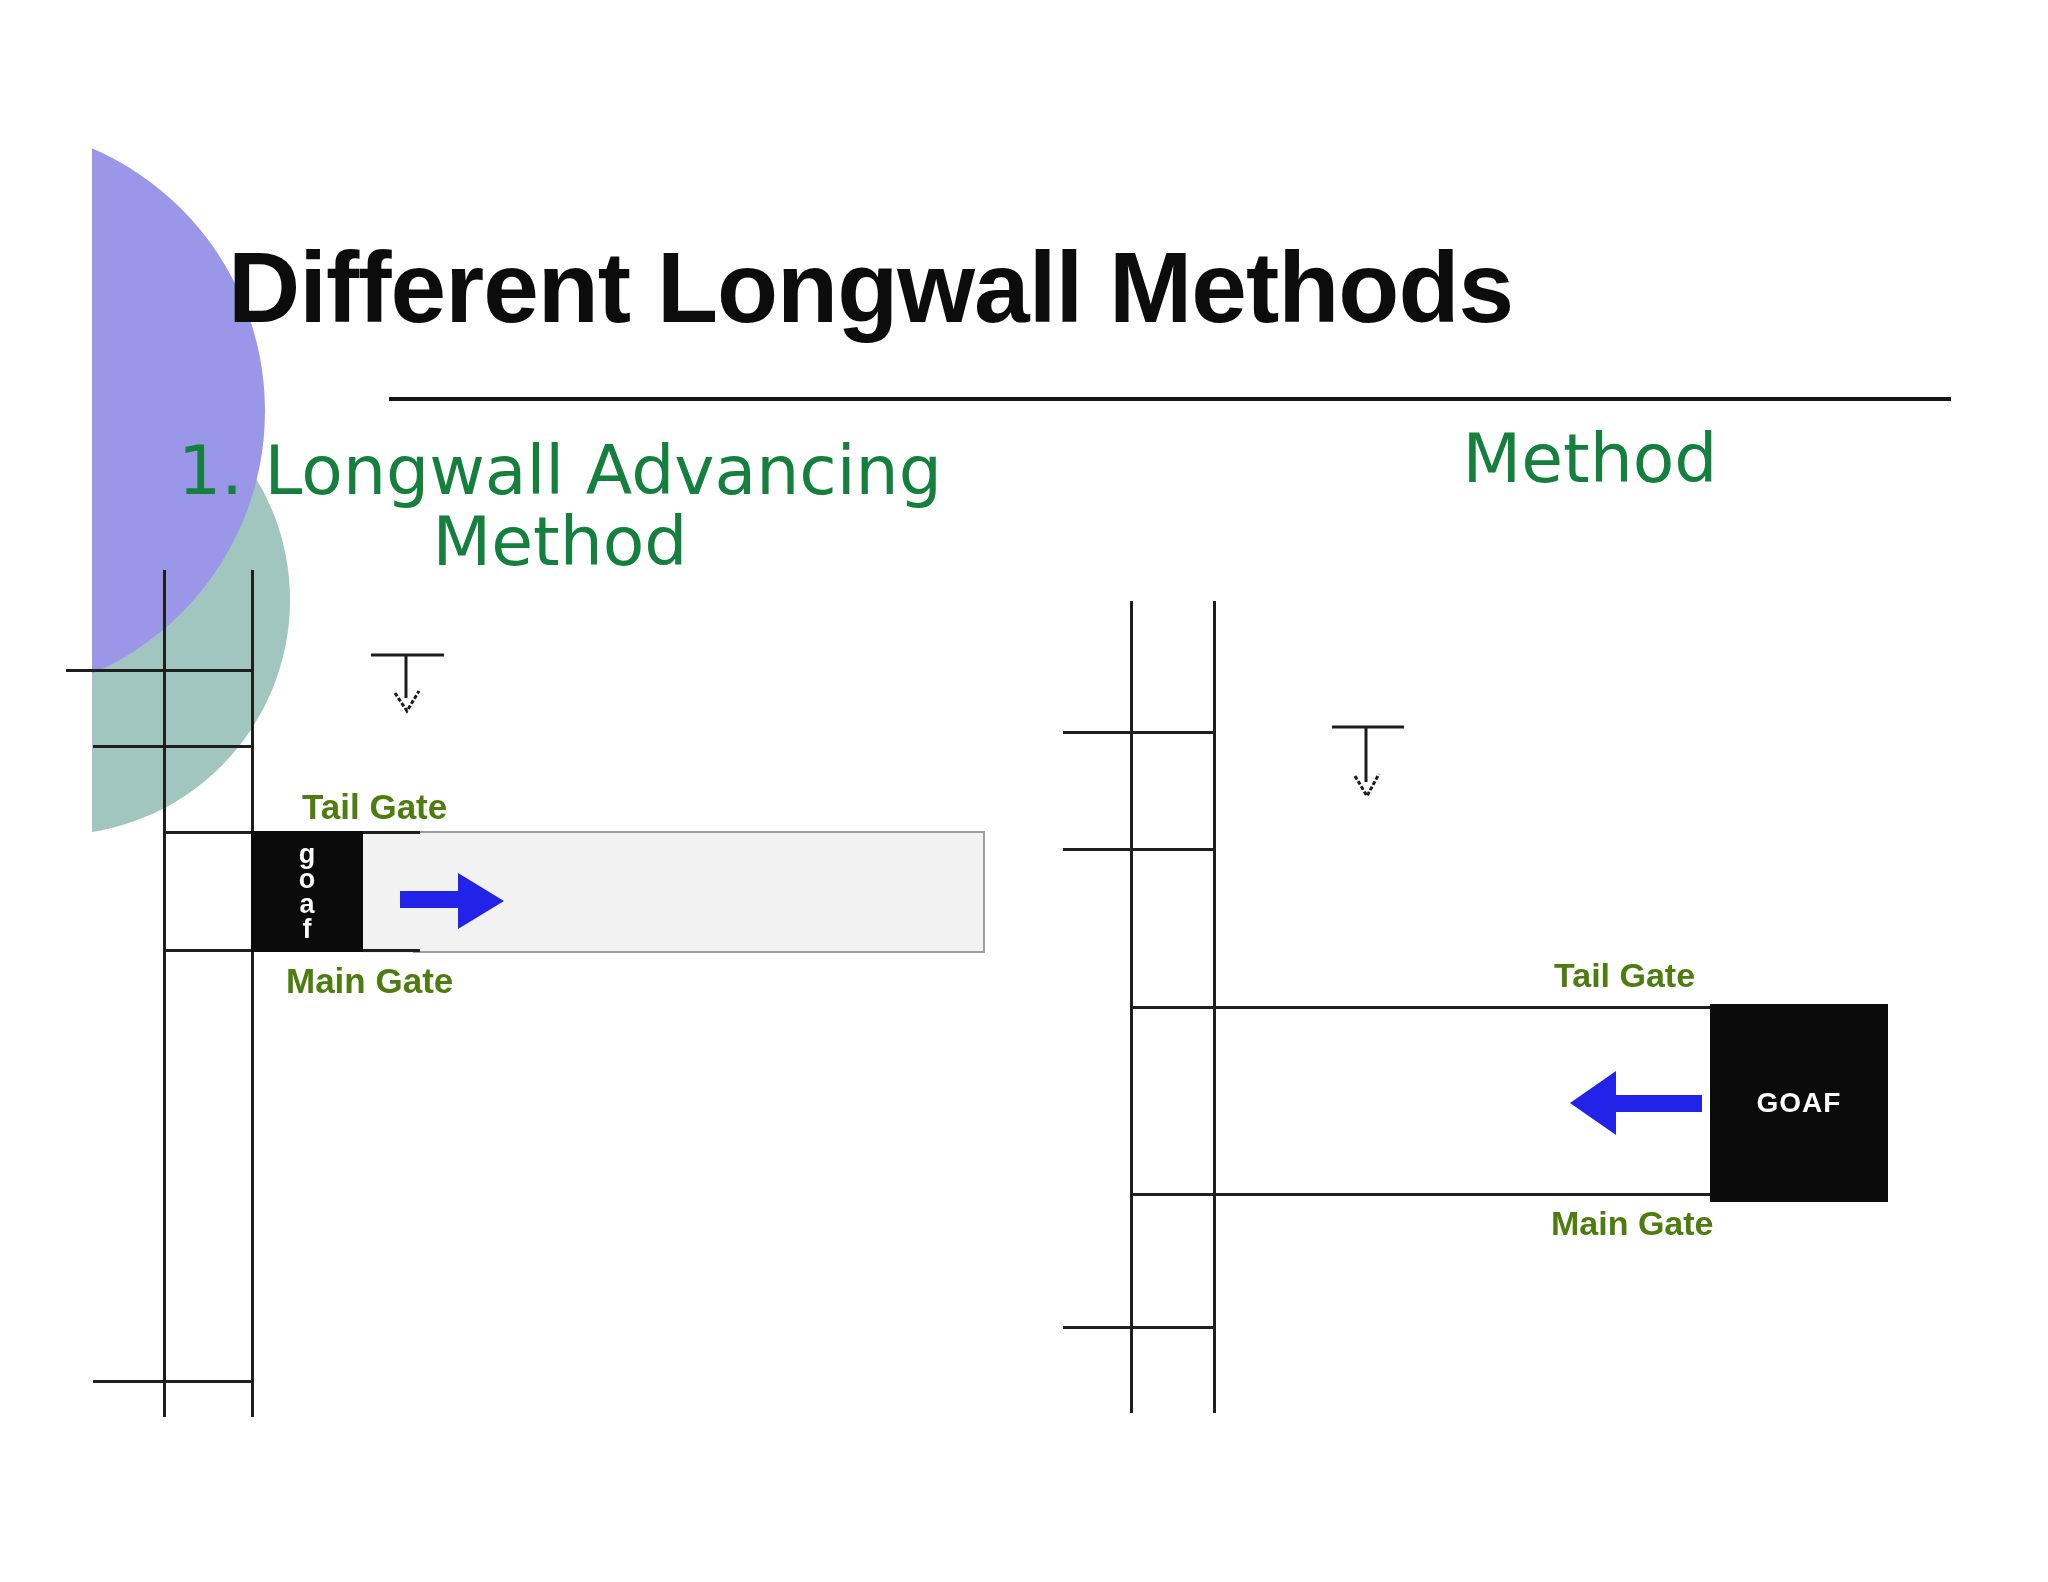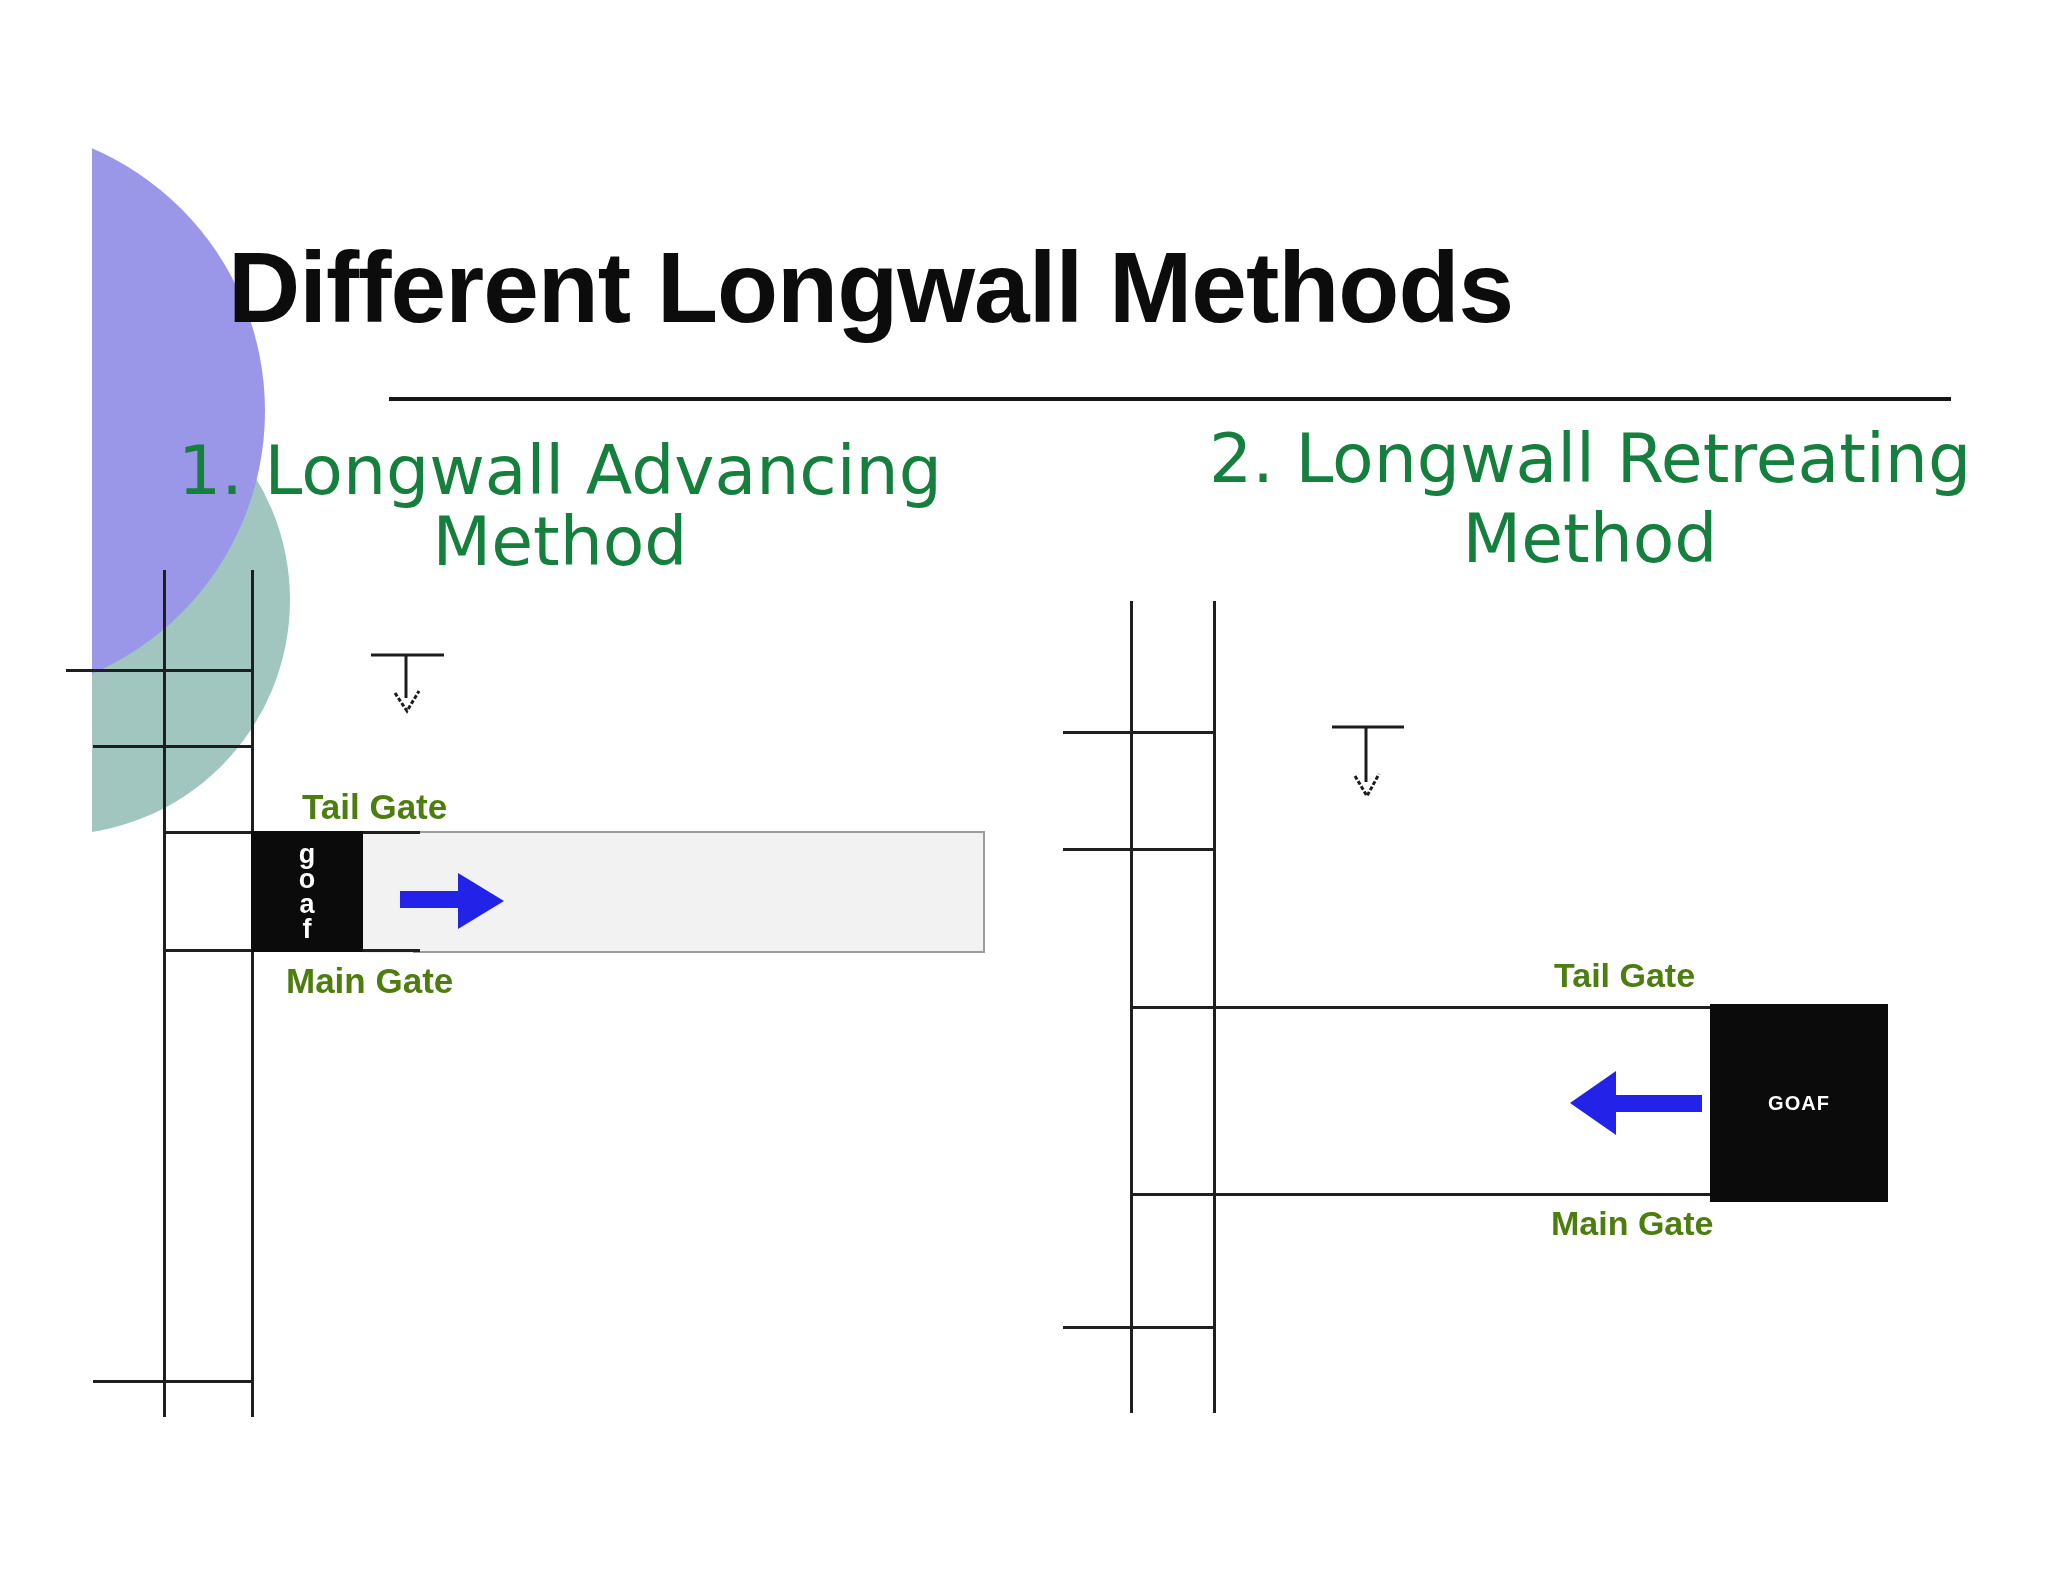--- a/index.html
+++ b/index.html
@@ -21,21 +21,21 @@
   #heading-right{left:1150px;top:419px;width:880px;line-height:80px;}
   
   .line{position:absolute;background:#1f1f1f;}
   
   .gate-label{position:absolute;font-weight:bold;color:#4d7c0f;line-height:1.05;white-space:nowrap;}
   
   .goaf-box{position:absolute;background:#0b0b0b;color:#ffffff;font-weight:bold;
             display:flex;align-items:center;justify-content:center;}
   #goaf-left{left:251px;top:831px;width:112px;height:121px;flex-direction:column;
              font-size:27px;line-height:25px;font-family:"Liberation Sans",sans-serif;}
-  #goaf-right{left:1710px;top:1004px;width:178px;height:198px;font-size:20px;letter-spacing:1px;}
+  #goaf-right{left:1710px;top:1004px;width:178px;height:198px;font-size:28px;letter-spacing:1px;}
   
   #panel-left-bg{left:363px;top:831px;width:622px;height:122px;background:#f2f2f2;}
   #panel-left-border{left:413px;top:831px;width:570px;height:118px;border:2px solid #9c9c9c;border-left:none;}
   
   .arrow-shaft{position:absolute;background:#2222e8;}
   #adv-arrow-shaft{left:400px;top:891px;width:62px;height:17px;}
   #adv-arrow-head{left:458px;top:873px;width:0;height:0;border-top:28px solid transparent;
                   border-bottom:28px solid transparent;border-left:46px solid #2222e8;}
   #ret-arrow-head{left:1570px;top:1071px;width:0;height:0;border-top:32px solid transparent;
                   border-bottom:32px solid transparent;border-right:46px solid #2222e8;}
@@ -53,21 +53,20 @@
 
   <div id="page-title" class="abs">Different Longwall Methods</div>
   <div id="title-rule" class="abs"></div>
 
   <div id="heading-left" class="abs heading">
     <div>1. Longwall Advancing</div>
     <div>Method</div>
   </div>
 
   <div id="heading-right" class="abs heading">
-    <div>2. Longwall Retreating</div>
     <div>Method</div>
   </div>
 
   <div>
 
     <div class="line" style="left:163px;top:570px;width:3px;height:847px;"></div>
     <div class="line" style="left:251px;top:570px;width:3px;height:847px;"></div>
     <div class="line" style="left:66px;top:669px;width:188px;height:3px;"></div>
     <div class="line" style="left:93px;top:745px;width:161px;height:3px;"></div>
     <div class="line" style="left:93px;top:1380px;width:161px;height:3px;"></div>

